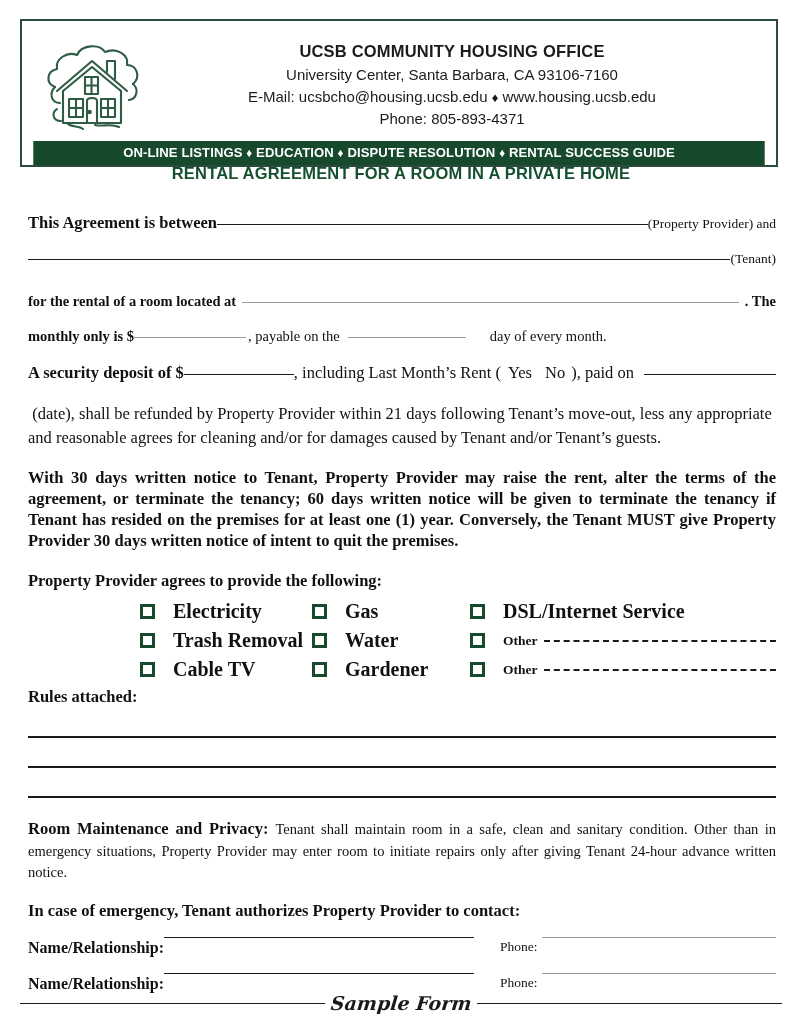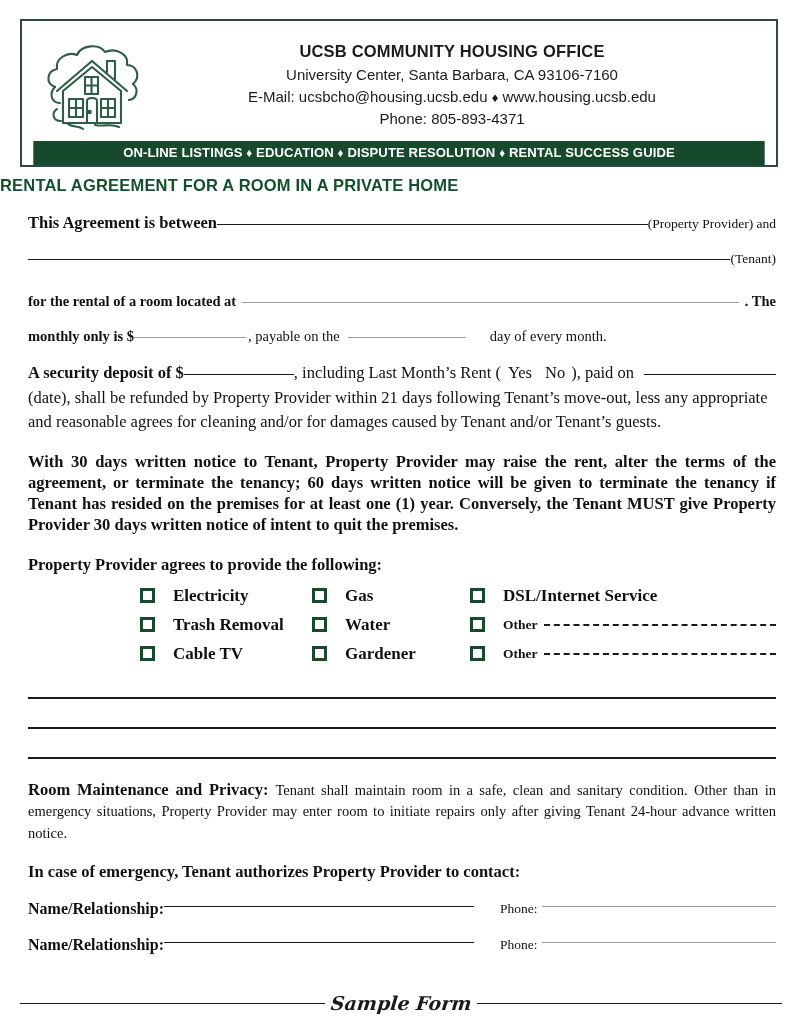--- a/index.html
+++ b/index.html
@@ -76,23 +76,23 @@
     letter-spacing: .1px;
     padding: 4px 0 5px 0;
     transform: scaleX(.97);
   }
   .banner .diamond { color: #ffffff; font-size: 12px; }
 
   
   .doc-title {
     position: absolute;
     left: 0;
-    top: 176px;
+    top: 164px;
     width: 802px;
-    text-align: left;
+    text-align: center;
     font-family: "Liberation Sans", "DejaVu Sans", sans-serif;
     font-weight: bold;
     font-size: 16.5px;
     color: #14502f;
     letter-spacing: .2px;
   }
 
   
   .body {
     position: absolute;
@@ -165,36 +165,36 @@
   .cbox {
     width: 15px;
     height: 15px;
     border: 3px solid #17492c;
     box-sizing: border-box;
     background: #ffffff;
     flex: 0 0 15px;
   }
   .clabel {
     margin-left: 18px;
-    font-size: 17px;
+    font-size: 20px;
     font-weight: bold;
     white-space: nowrap;
   }
   .clabel-sm {
     margin-left: 18px;
     font-size: 13.5px;
     font-weight: bold;
     white-space: nowrap;
   }
   .other-wrap { display: flex; align-items: baseline; flex: 1 1 auto; }
 
   
   .contact-row {
     display: flex;
-    align-items: center;
+    align-items: flex-start;
     margin-top: 18px;
   }
   .contact-label {
     font-size: 16px;
     font-weight: bold;
     white-space: nowrap;
   }
   .phone-label {
     font-size: 13.5px;
     margin-left: 26px;
@@ -325,21 +325,21 @@
 
     <div class="row" style="margin-top:17px;">
       <span class="para bold">A security deposit of $</span>
       <span class="rule" style="width:110px;"></span>
       <span class="para">, including Last Month’s Rent (</span>
       <span class="para" style="margin-left:7px;">Yes</span>
       <span class="para" style="margin-left:13px;">No</span>
       <span class="para" style="margin-left:6px;">), paid on</span>
       <span class="rule rule-grow" style="margin-left:10px;"></span>
     </div>
-    <div class="para" style="margin-top:3px;">(date), shall be refunded by Property Provider within 21 days following Tenant’s move-out, less any appropriate</div>
+    <div class="para" style="margin-top:19px;text-align:center;">(date), shall be refunded by Property Provider within 21 days following Tenant’s move-out, less any appropriate</div>
     <div class="para" style="margin-top:3px;">and reasonable agrees for cleaning and/or for damages caused by Tenant and/or Tenant’s guests.</div>
 
     <div class="para bold" style="margin-top:19px;text-align:justify;">With 30 days written notice to Tenant, Property Provider may raise the rent, alter the terms of the agreement, or terminate the tenancy; 60 days written notice will be given to terminate the tenancy if Tenant has resided on the premises for at least one (1) year. Conversely, the Tenant MUST give Property Provider 30 days written notice of intent to quit the premises.</div>
 
     <div class="para bold" style="margin-top:19px;">Property Provider agrees to provide the following:</div>
 
     <div class="check-grid">
 
       <div class="check-row">
         <div class="check-cell c1">
@@ -387,20 +387,21 @@
           <span class="cbox"></span>
           <span class="other-wrap">
             <span class="clabel-sm">Other</span>
             <span class="rule-dash rule-grow" style="margin-left:6px;"></span>
           </span>
         </div>
       </div>
 
     </div>
 
+    <div class="para bold" style="margin-top:2px;">Rules attached:</div>
 
     <div class="longline" style="margin-top:29px;"></div>
     <div class="longline" style="margin-top:28px;"></div>
     <div class="longline" style="margin-top:28px;"></div>
 
     <div class="para" style="margin-top:20px;text-align:justify;">
       <span class="bold">Room Maintenance and Privacy:</span>
       <span class="small">Tenant shall maintain room in a safe, clean and sanitary condition. Other than in emergency situations, Property Provider may enter room to initiate repairs only after giving Tenant 24-hour advance written notice.</span>
     </div>
 

